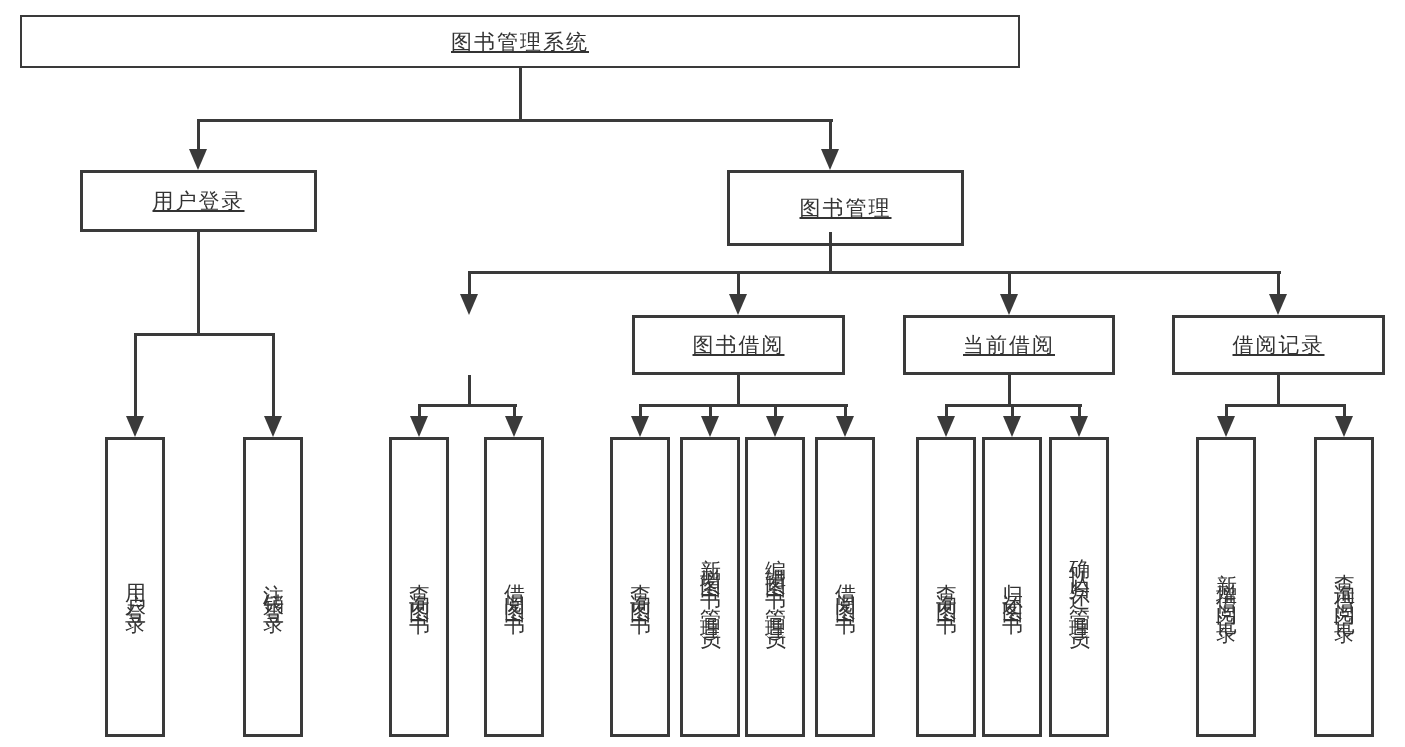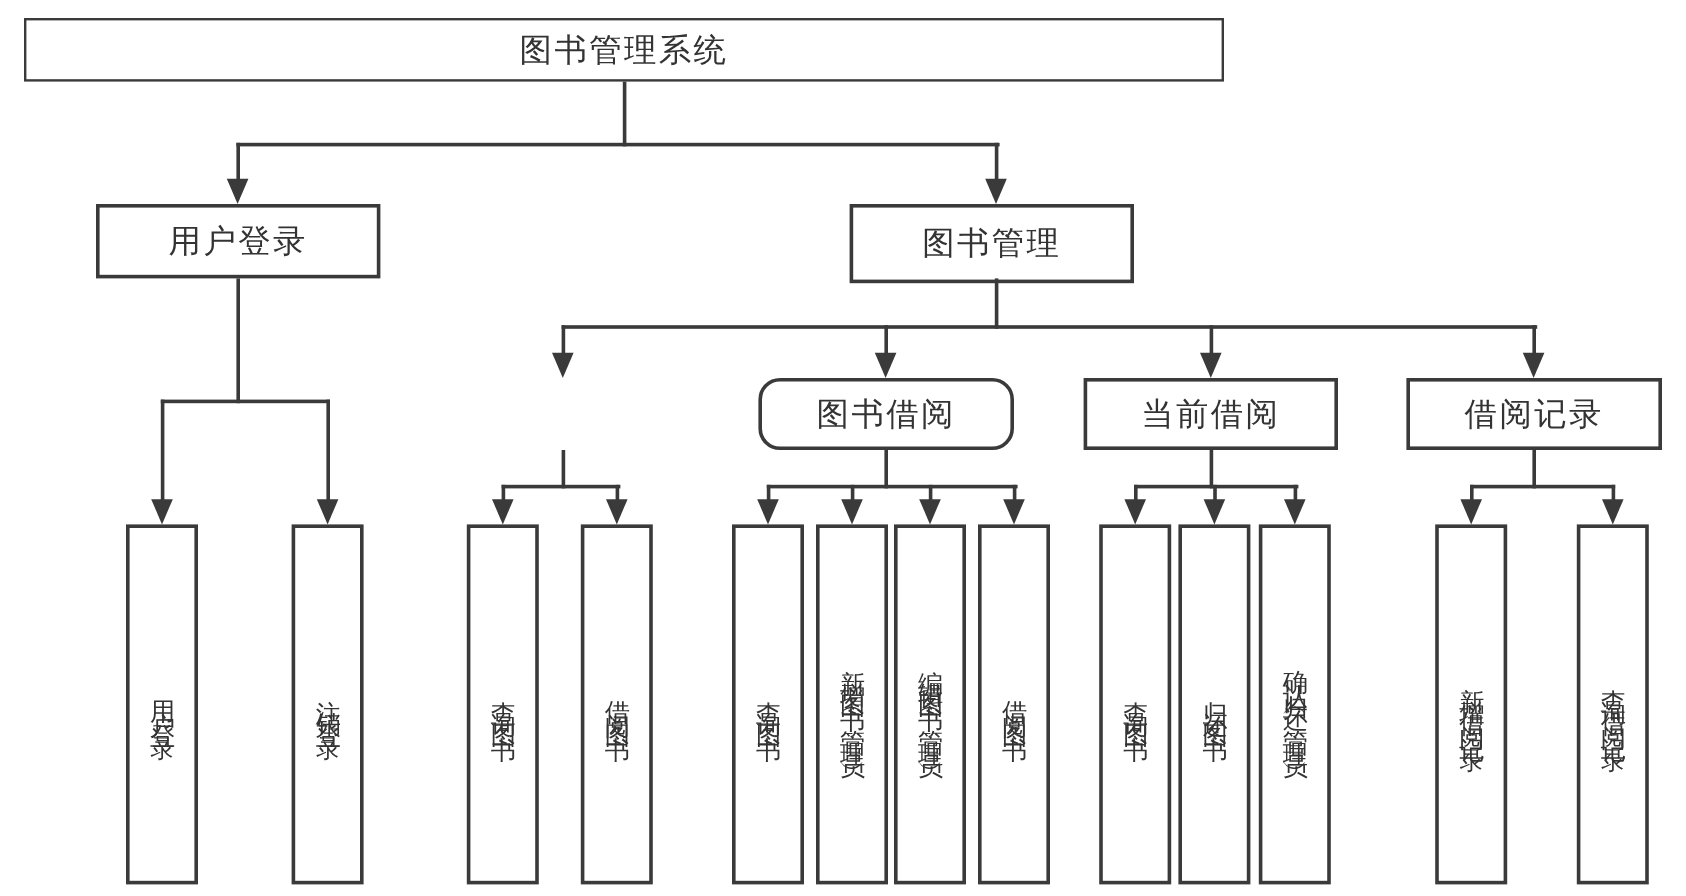--- a/index.html
+++ b/index.html
@@ -16,21 +16,21 @@
     position:relative;overflow:hidden;
   }
   .stage{position:absolute;left:0;top:0;width:1405px;height:747px;}
   .node{
     position:absolute;box-sizing:border-box;
     border:3px solid var(--line);background:#fff;
     display:flex;align-items:center;justify-content:center;
     color:var(--text);
   }
   .node.root{border-width:2px;}
-  .h-label{font-size:27px;letter-spacing:2px;white-space:nowrap;}
+  .h-label{font-size:21px;letter-spacing:2px;white-space:nowrap;text-decoration:underline;}
   .leaf{width:60px;height:300px;}
   .v-label{
     writing-mode:vertical-rl;text-orientation:mixed;
     font-size:21px;letter-spacing:10px;line-height:1.1;
     white-space:nowrap;
   }
   .line{position:absolute;background:var(--line);}
   .arrow{
     position:absolute;width:0;height:0;
     border-left:9px solid transparent;
@@ -49,26 +49,26 @@
 <div class="stage">
 
   <div class="node root" style="left:20px;top:15px;width:1000px;height:53px;">
     <span class="h-label">图书管理系统</span>
   </div>
 
   <div class="node" style="left:80px;top:170px;width:237px;height:62px;">
     <span class="h-label">用户登录</span>
   </div>
 
-  <div class="node" style="left:708px;top:170px;width:237px;height:66px;">
+  <div class="node" style="left:727px;top:170px;width:237px;height:76px;">
     <span class="h-label">图书管理</span>
   </div>
 
 
-  <div class="node" style="left:632px;top:315px;width:213px;height:60px;border-radius:18px;">
+  <div class="node" style="left:632px;top:315px;width:213px;height:60px;">
     <span class="h-label">图书借阅</span>
   </div>
 
   <div class="node" style="left:903px;top:315px;width:212px;height:60px;">
     <span class="h-label">当前借阅</span>
   </div>
 
   <div class="node" style="left:1172px;top:315px;width:213px;height:60px;">
     <span class="h-label">借阅记录</span>
   </div>

